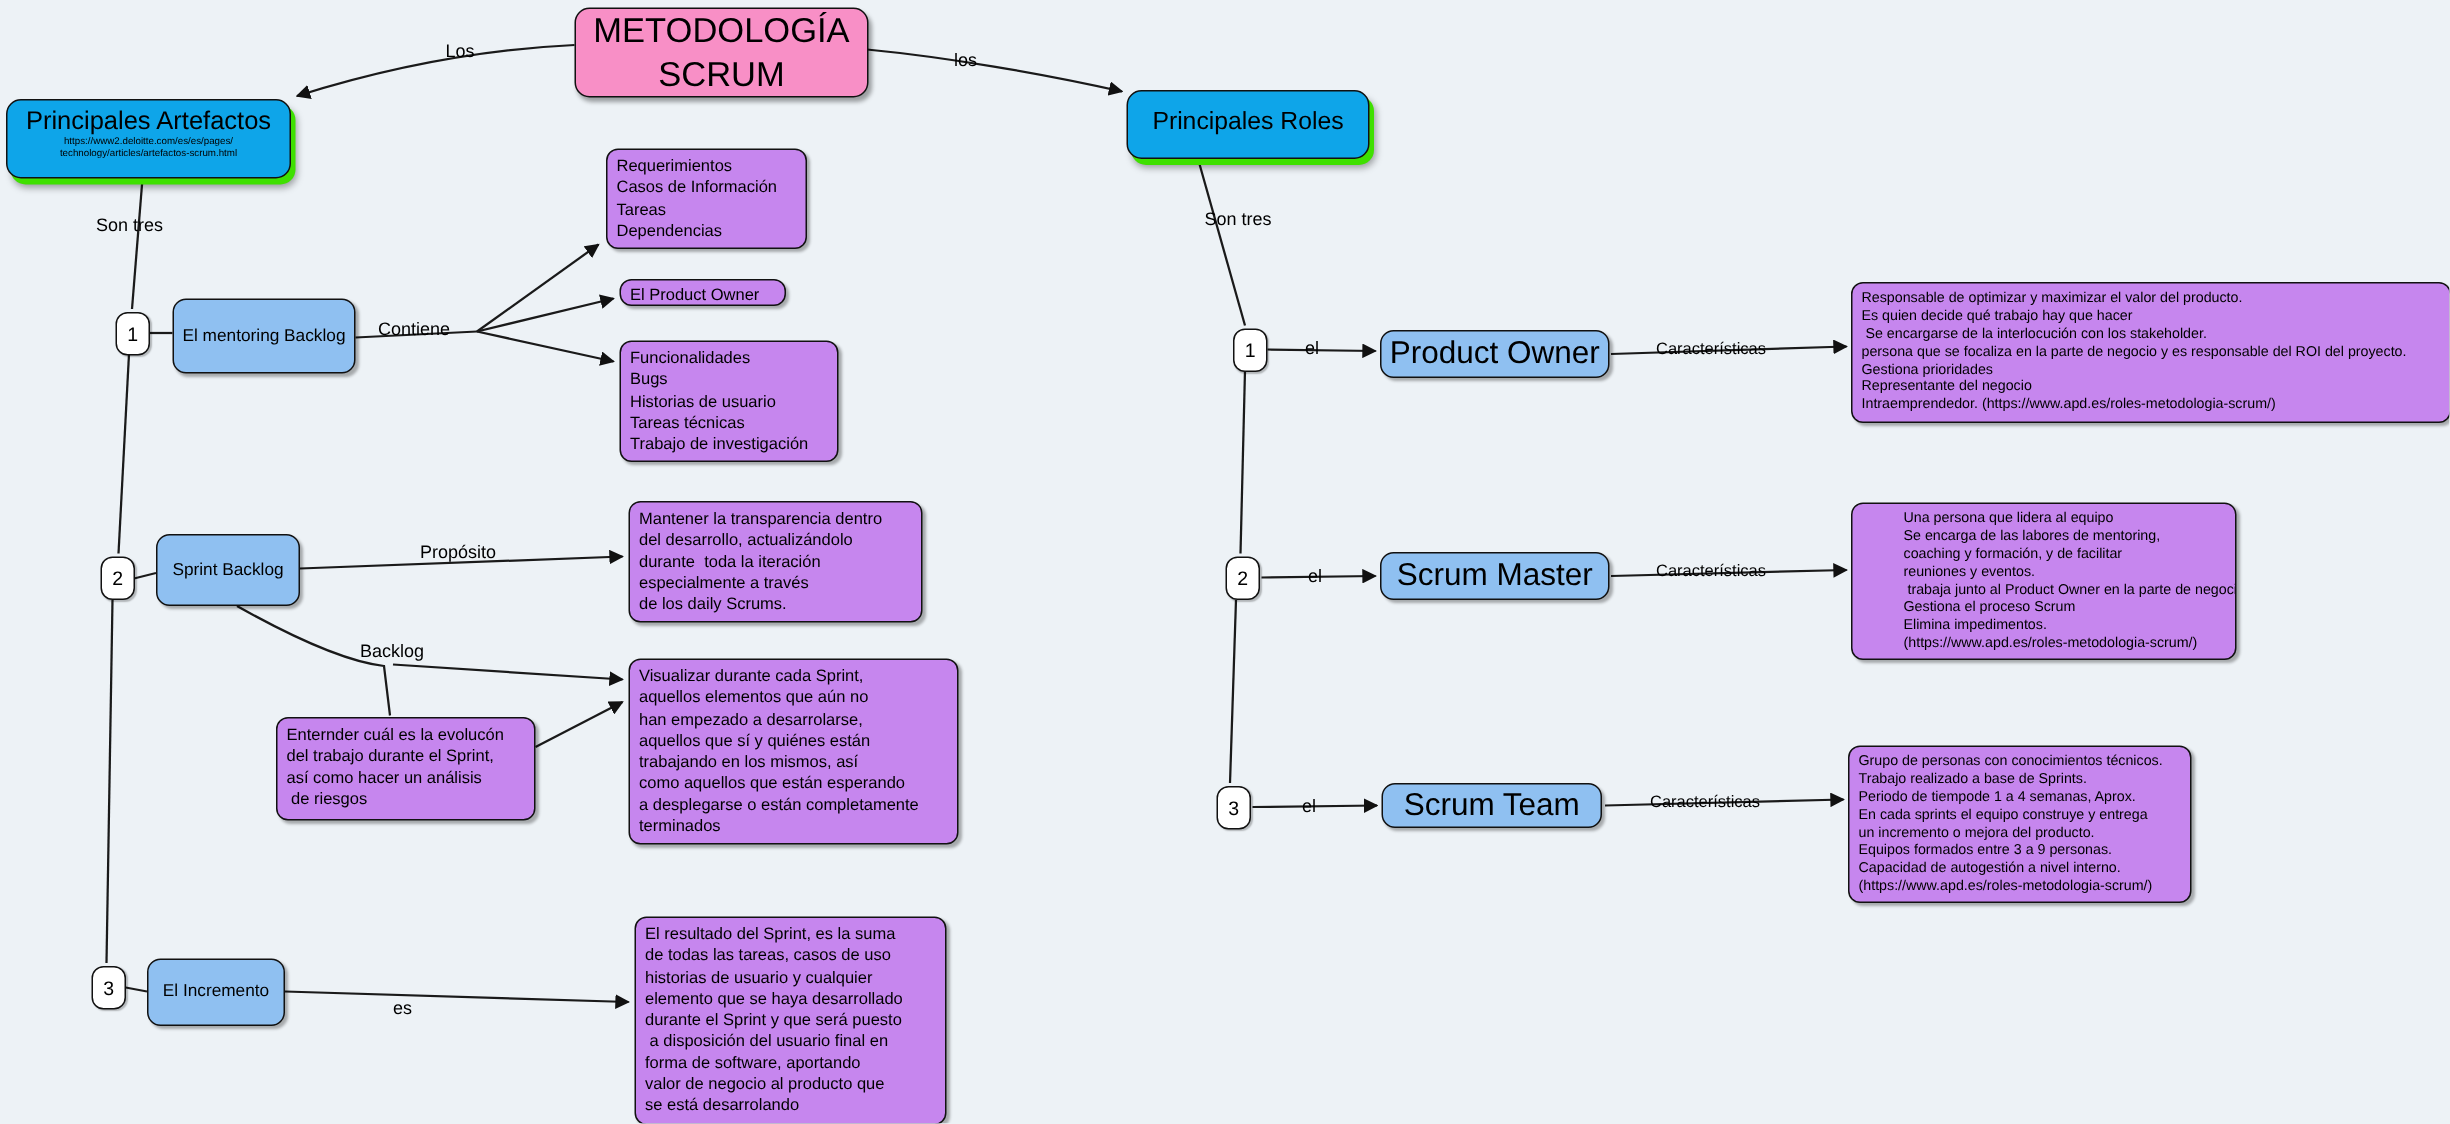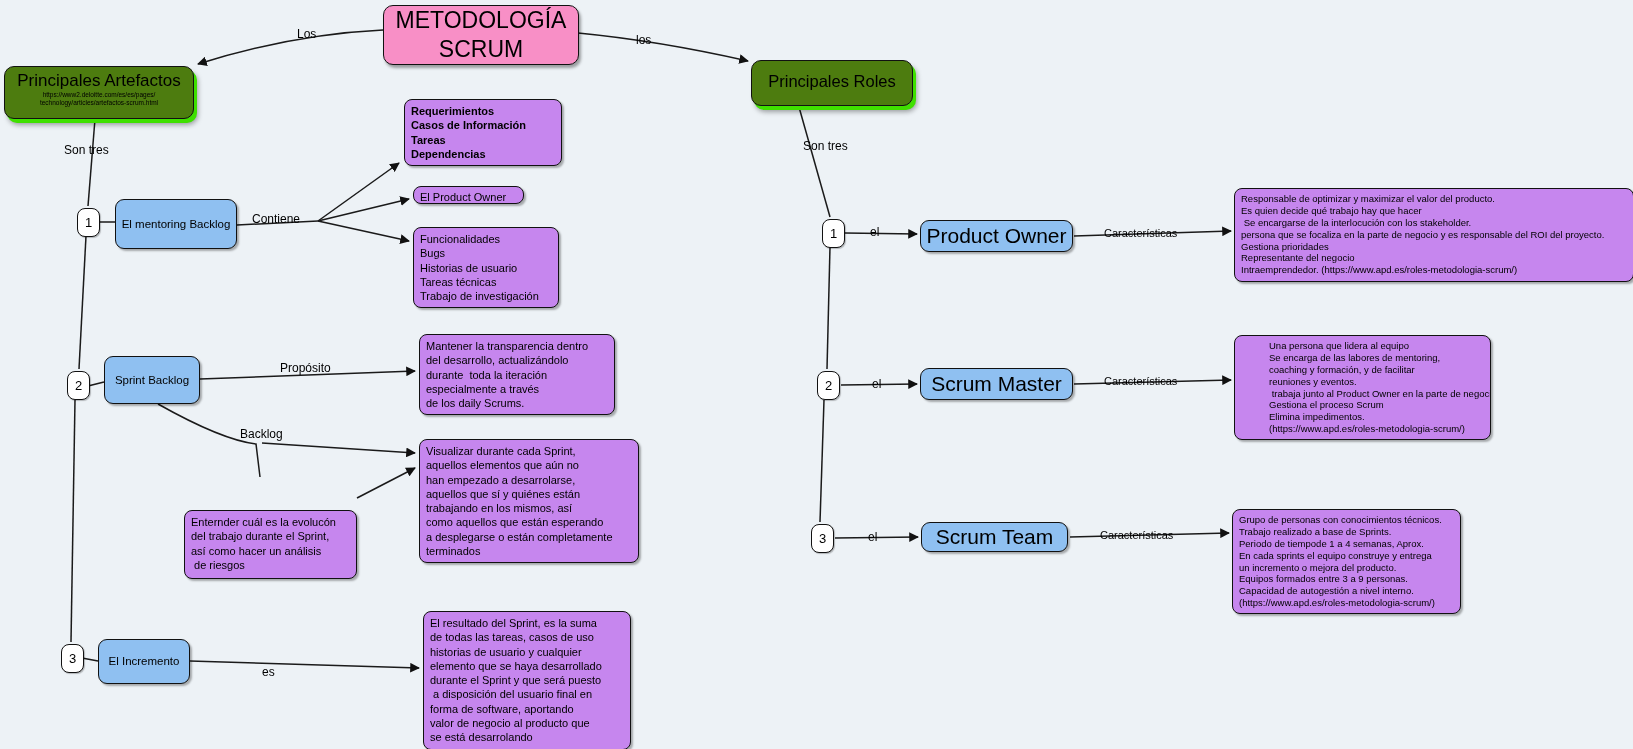--- a/index.html
+++ b/index.html
@@ -1,21 +1,21 @@
 <!DOCTYPE html>
 <html><head>
 <meta charset="utf-8">
 <style>
   html,body{margin:0;padding:0;background:#edf2f6;font-family:"Liberation Sans",sans-serif;color:#000;}
   .canvas{position:relative;width:1633px;height:749px;overflow:hidden;background:#edf2f6;border-radius:15px;}
   .wires{position:absolute;left:0;top:0;z-index:1;}
   .node{position:absolute;box-sizing:border-box;border:1.4px solid #111;z-index:2;}
   .title-node{background:#f88fc6;border-radius:10px;display:flex;align-items:center;justify-content:center;
     text-align:center;font-size:23px;line-height:1.25;box-shadow:2px 3px 3px rgba(0,0,0,.35);}
-  .category{background:#4d7c0f;border-radius:10px;text-align:center;
+  .category{background:#0ea5e9;border-radius:10px;text-align:center;
     box-shadow:3px 4px 0 #3fe000,4px 6px 5px rgba(0,0,0,.35);}
   .cat-title{font-size:17px;display:block;padding-top:4px;}
   .cat-title.vcenter{padding-top:11px;font-size:16.5px;}
   .cat-url{font-size:6.5px;line-height:1.2;white-space:pre;display:block;text-align:center;}
   .bluebox{background:#8fc0f1;border-radius:9px;display:flex;align-items:center;justify-content:center;
     text-align:center;font-size:11.5px;line-height:1.25;box-shadow:2px 2px 2px rgba(0,0,0,.3);padding:2px;}
   .bluebox.big{font-size:21px;}
   .detail{background:#c686ee;border-radius:8px;font-size:11px;line-height:1.3;padding:4px 6px;
     white-space:pre;overflow:hidden;box-shadow:2px 2px 2px rgba(0,0,0,.3);}
   .detail.small{font-size:9.5px;line-height:1.25;}
@@ -96,36 +96,36 @@
 
   <div class="node bluebox" style="left:115px;top:199px;width:122px;height:50px;">El mentoring Backlog</div>
   <div class="node bluebox" style="left:104px;top:356px;width:96px;height:48px;">Sprint Backlog</div>
   <div class="node bluebox" style="left:98px;top:639px;width:92px;height:45px;">El Incremento</div>
 
   <span class="lbl" style="left:252px;top:212px;">Contiene</span>
   <span class="lbl" style="left:280px;top:361px;">Propósito</span>
   <span class="lbl" style="left:240px;top:427px;">Backlog</span>
   <span class="lbl" style="left:262px;top:665px;">es</span>
 
-  <div class="node detail" style="left:404px;top:99px;width:158px;min-height:65px;font-weight:bold;">Requerimientos
+  <div class="node detail" style="left:404px;top:99px;width:134px;min-height:65px;">Requerimientos
 Casos de Información
 Tareas
 Dependencias</div>
   <div class="node detail" style="left:413px;top:186px;width:111px;height:18px;padding:3px 6px;">El Product Owner</div>
   <div class="node detail" style="left:413px;top:227px;width:146px;min-height:81px;">Funcionalidades
 Bugs
 Historias de usuario
 Tareas técnicas
 Trabajo de investigación</div>
   <div class="node detail" style="left:419px;top:334px;width:196px;min-height:78px;">Mantener la transparencia dentro
 del desarrollo, actualizándolo
 durante  toda la iteración
 especialmente a través
 de los daily Scrums.</div>
-  <div class="node detail" style="left:184px;top:478px;width:173px;min-height:69px;margin-top:32px;">Enternder cuál es la evolucón
+  <div class="node detail" style="left:184px;top:478px;width:173px;min-height:69px;">Enternder cuál es la evolucón
 del trabajo durante el Sprint,
 así como hacer un análisis
  de riesgos</div>
   <div class="node detail" style="left:419px;top:439px;width:220px;min-height:121px;">Visualizar durante cada Sprint,
 aquellos elementos que aún no
 han empezado a desarrolarse,
 aquellos que sí y quiénes están
 trabajando en los mismos, así
 como aquellos que están esperando
 a desplegarse o están completamente
@@ -164,21 +164,21 @@
 Representante del negocio
 Intraemprendedor. (https://www.apd.es/roles-metodologia-scrum/)</div>
   <div class="node detail small" style="left:1234px;top:335px;width:257px;min-height:100px;padding-left:34px;">Una persona que lidera al equipo
 Se encarga de las labores de mentoring,
 coaching y formación, y de facilitar
 reuniones y eventos.
  trabaja junto al Product Owner en la parte de negocio
 Gestiona el proceso Scrum
 Elimina impedimentos.
 (https://www.apd.es/roles-metodologia-scrum/)</div>
-  <div class="node detail small" style="left:1232px;top:497px;width:229px;min-height:104px;margin-top:12px;">Grupo de personas con conocimientos técnicos.
+  <div class="node detail small" style="left:1232px;top:497px;width:229px;min-height:104px;">Grupo de personas con conocimientos técnicos.
 Trabajo realizado a base de Sprints.
 Periodo de tiempode 1 a 4 semanas, Aprox.
 En cada sprints el equipo construye y entrega
 un incremento o mejora del producto.
 Equipos formados entre 3 a 9 personas.
 Capacidad de autogestión a nivel interno.
 (https://www.apd.es/roles-metodologia-scrum/)</div>
 
 </div>
 

